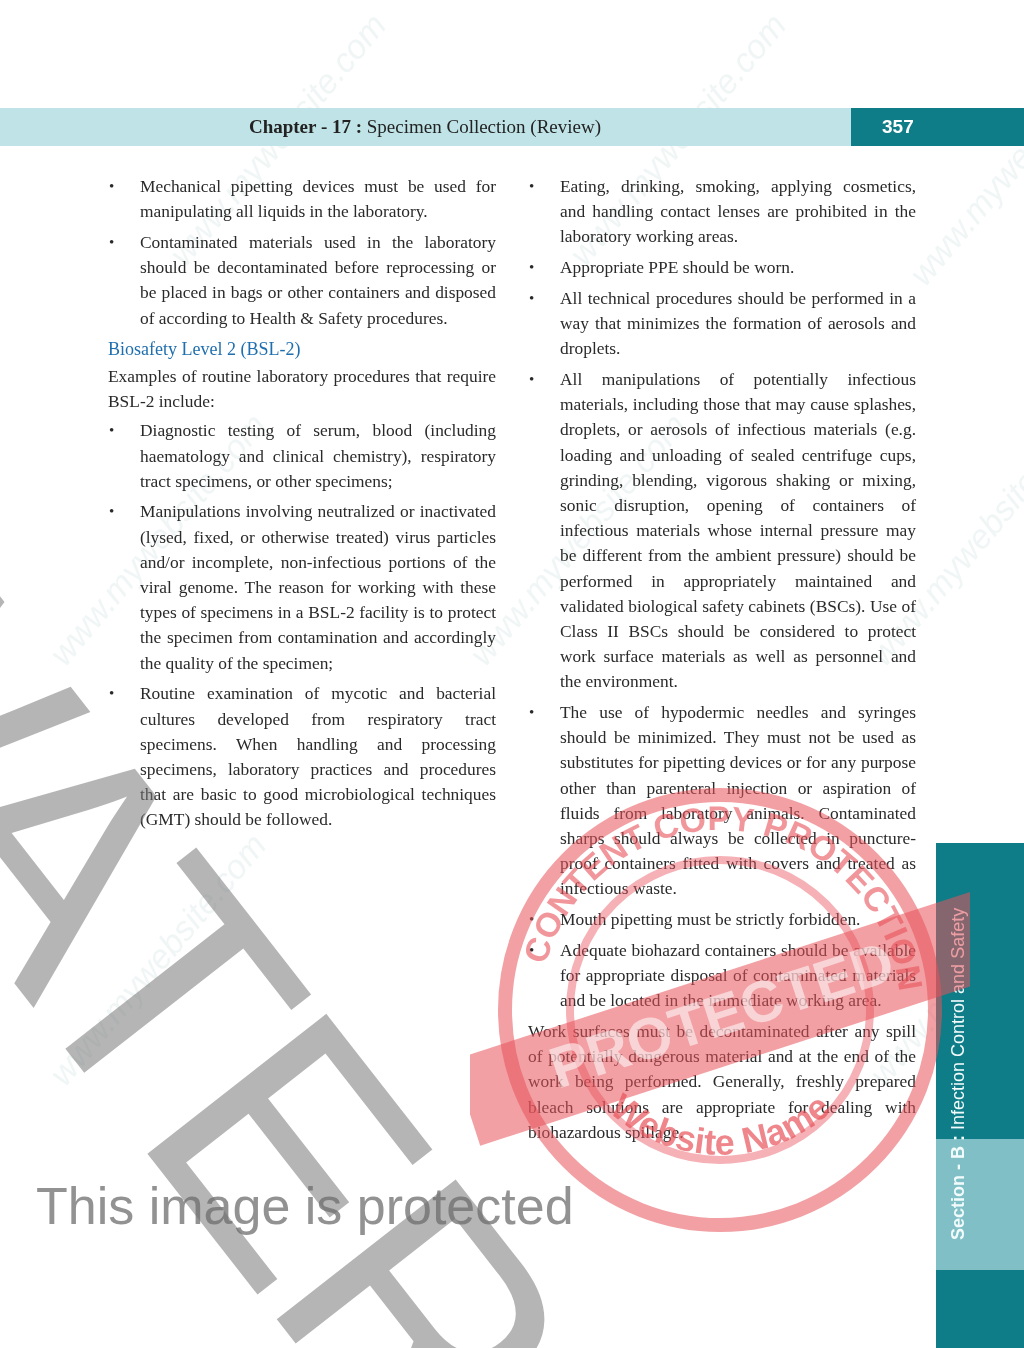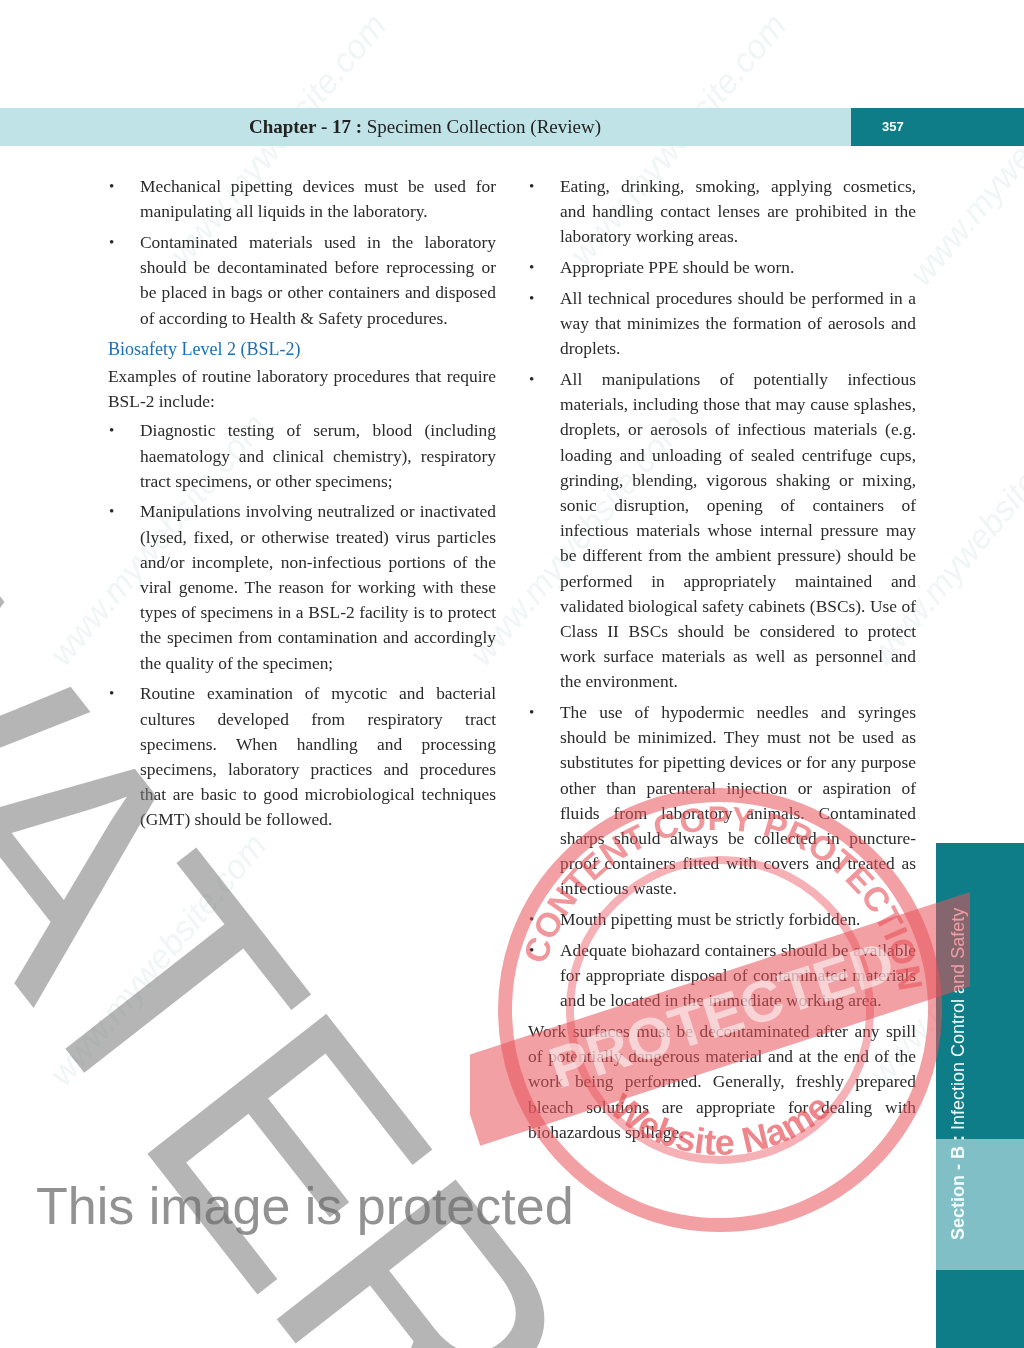--- a/index.html
+++ b/index.html
@@ -19,21 +19,21 @@
     font-size: 19px; color: #222;
   }
   .header-title .chap { font-weight: bold; }
   .page-num-box {
     position: absolute; left: 851px; top: 108px; width: 173px; height: 38px;
     background: #0f7d88;
   }
   .page-num {
     position: absolute; left: 882px; top: 108px; height: 38px; line-height: 38px;
     font-family: "Liberation Sans", "DejaVu Sans", sans-serif;
-    font-weight: bold; font-size: 13px; color: #fff;
+    font-weight: bold; font-size: 19px; color: #fff;
   }
   .col { position: absolute; font-size: 17.4px; line-height: 25.2px; }
   .col-left { left: 108px; top: 174px; width: 388px; }
   .col-right { left: 528px; top: 174px; width: 388px; }
   ul.bul { list-style: none; margin: 0; padding: 0; }
   ul.bul li { position: relative; padding-left: 32px; margin-bottom: 5.5px; text-align: justify; }
   ul.bul li::before {
     content: "•"; position: absolute; left: 1px; top: 0; font-size: 15px;
   }
   .section-heading {

